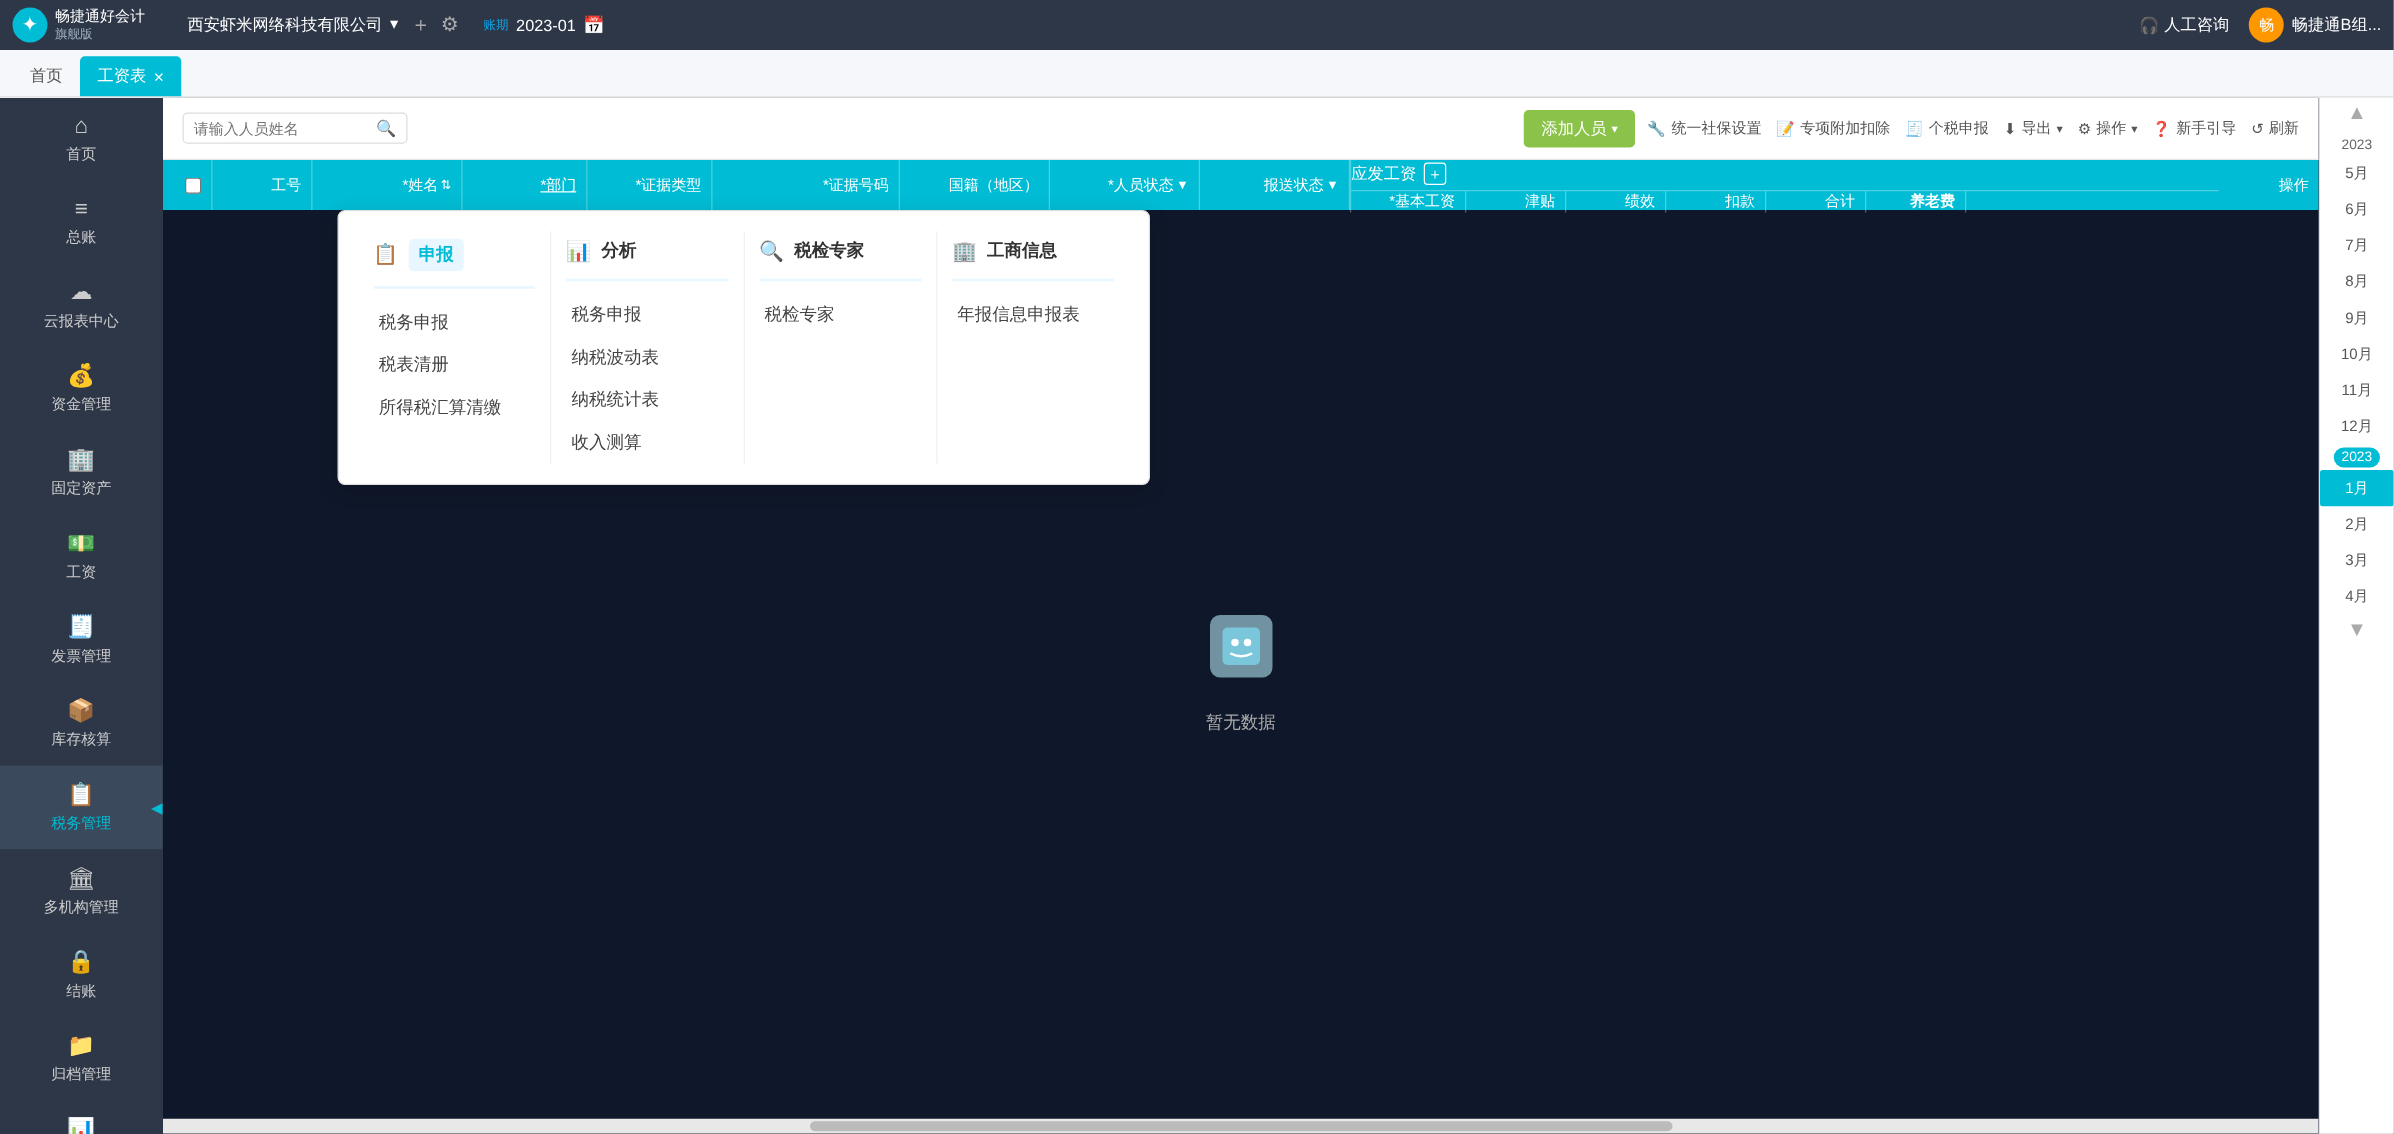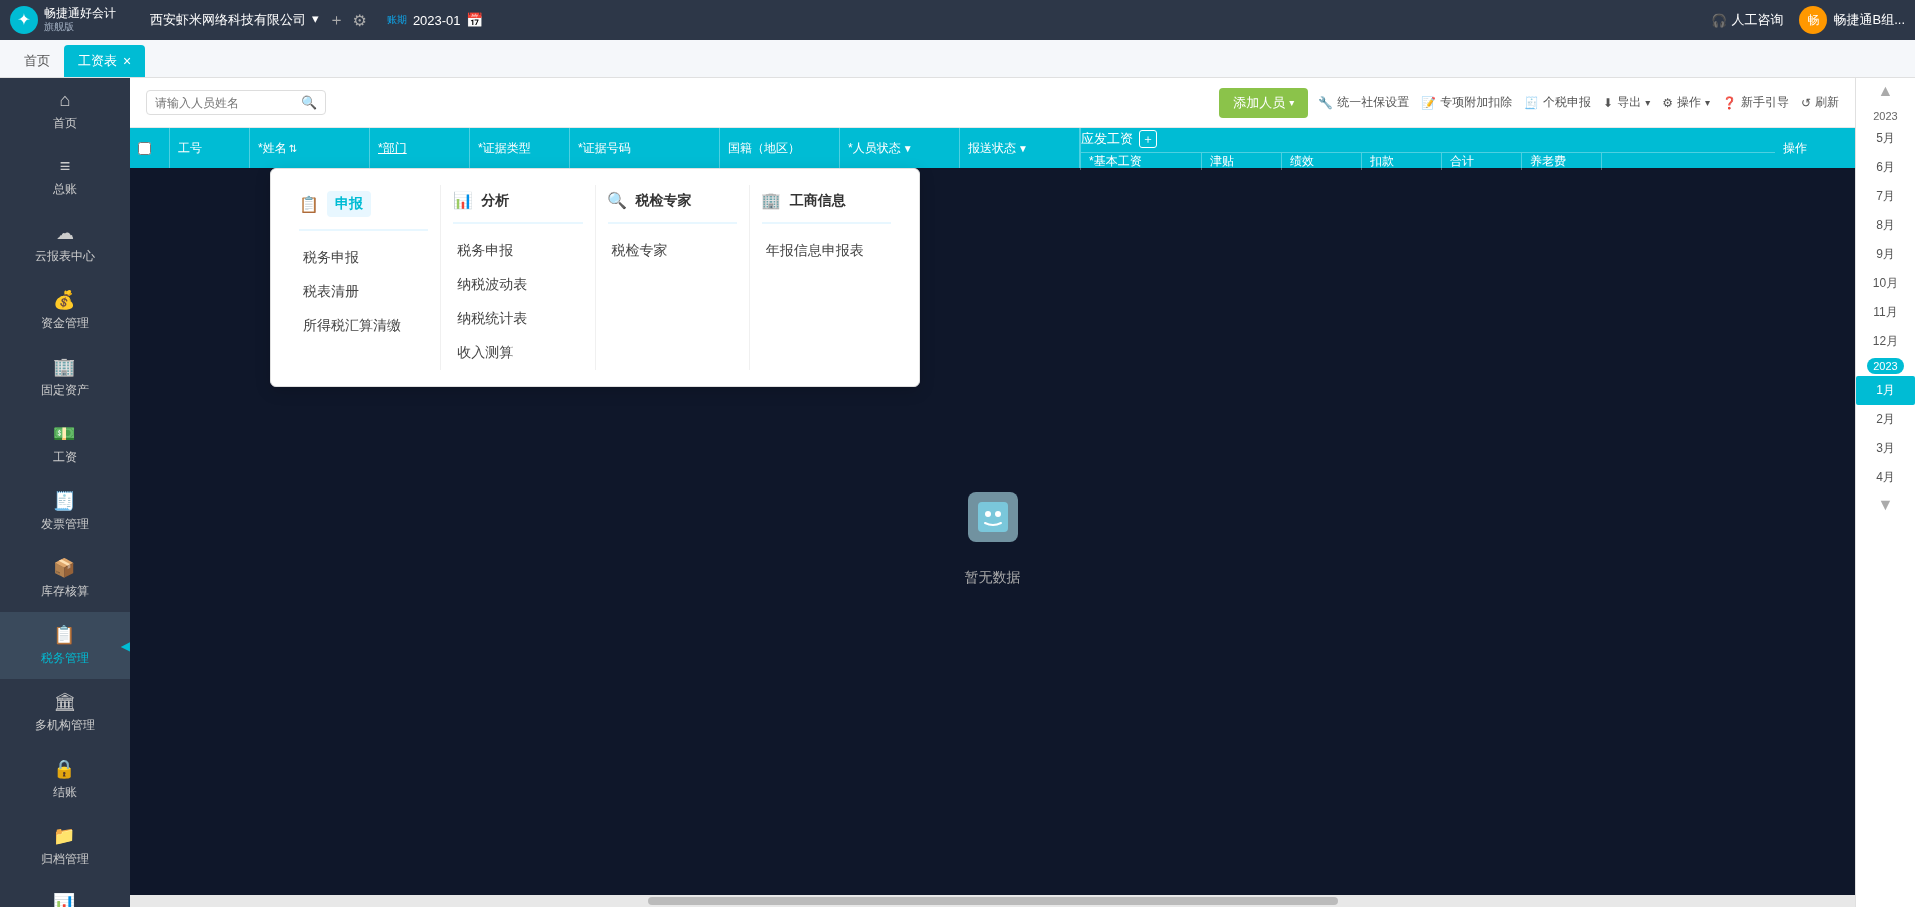--- a/index.html
+++ b/index.html
@@ -169,41 +169,41 @@
       background: #00bcd4;
       color: #fff;
       display: flex;
       align-items: center;
       height: 40px;
       padding: 0 0;
       font-size: 13px;
       flex-shrink: 0;
     }
     .th-col {
-      display: flex; align-items: center; justify-content: flex-start;
+      display: flex; align-items: center; justify-content: flex-end;
       padding: 0 8px;
       border-right: 1px solid rgba(255,255,255,0.3);
       height: 100%;
       text-align: center;
       font-size: 12px;
       gap: 2px;
     }
     .th-col.no-border { border-right: none; }
 
     
     .col-check { width: 40px; flex-shrink: 0; }
     .col-id { width: 80px; flex-shrink: 0; }
     .col-name { width: 120px; flex-shrink: 0; }
     .col-dept { width: 100px; flex-shrink: 0; text-decoration: underline; }
     .col-idtype { width: 100px; flex-shrink: 0; }
     .col-idno { width: 150px; flex-shrink: 0; }
     .col-country { width: 120px; flex-shrink: 0; }
     .col-status { width: 120px; flex-shrink: 0; }
     .col-report { width: 120px; flex-shrink: 0; }
-    .col-base { width: 121px; flex-shrink: 0; }
+    .col-base { width: 92px; flex-shrink: 0; }
     .col-allowance { width: 80px; flex-shrink: 0; }
     .col-perf { width: 80px; flex-shrink: 0; }
     .col-deduct { width: 80px; flex-shrink: 0; }
     .col-total { width: 80px; flex-shrink: 0; }
     .col-pension { width: 80px; flex-shrink: 0; }
     .col-ops { width: 80px; flex-shrink: 0; }
 
     
     .dropdown-overlay {
       position: absolute;
@@ -533,21 +533,21 @@
             </div>
             <div class="th-col col-perf" style="border-top:none;">
               <span>绩效</span>
             </div>
             <div class="th-col col-deduct" style="border-top:none;">
               <span>扣款</span>
             </div>
             <div class="th-col col-total" style="border-top:none;">
               <span>合计</span>
             </div>
-            <div class="th-col col-pension" style="border-top:none;">
+            <div class="th-col col-pension" style="border-top:none;font-weight:bold;">
               <span>养老费</span>
             </div>
           </div>
         </div>
         <div class="th-col col-ops no-border">
           <span>操作</span>
         </div>
       </div>
 
       <div class="empty-state">

